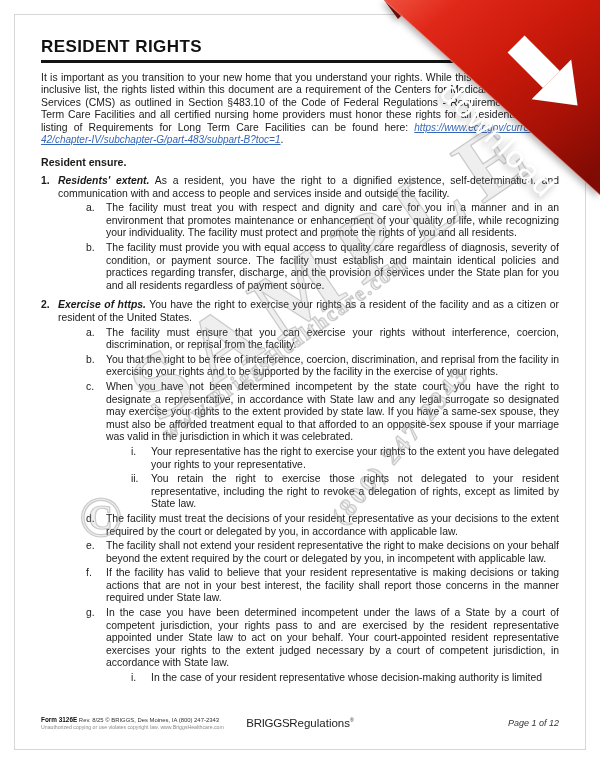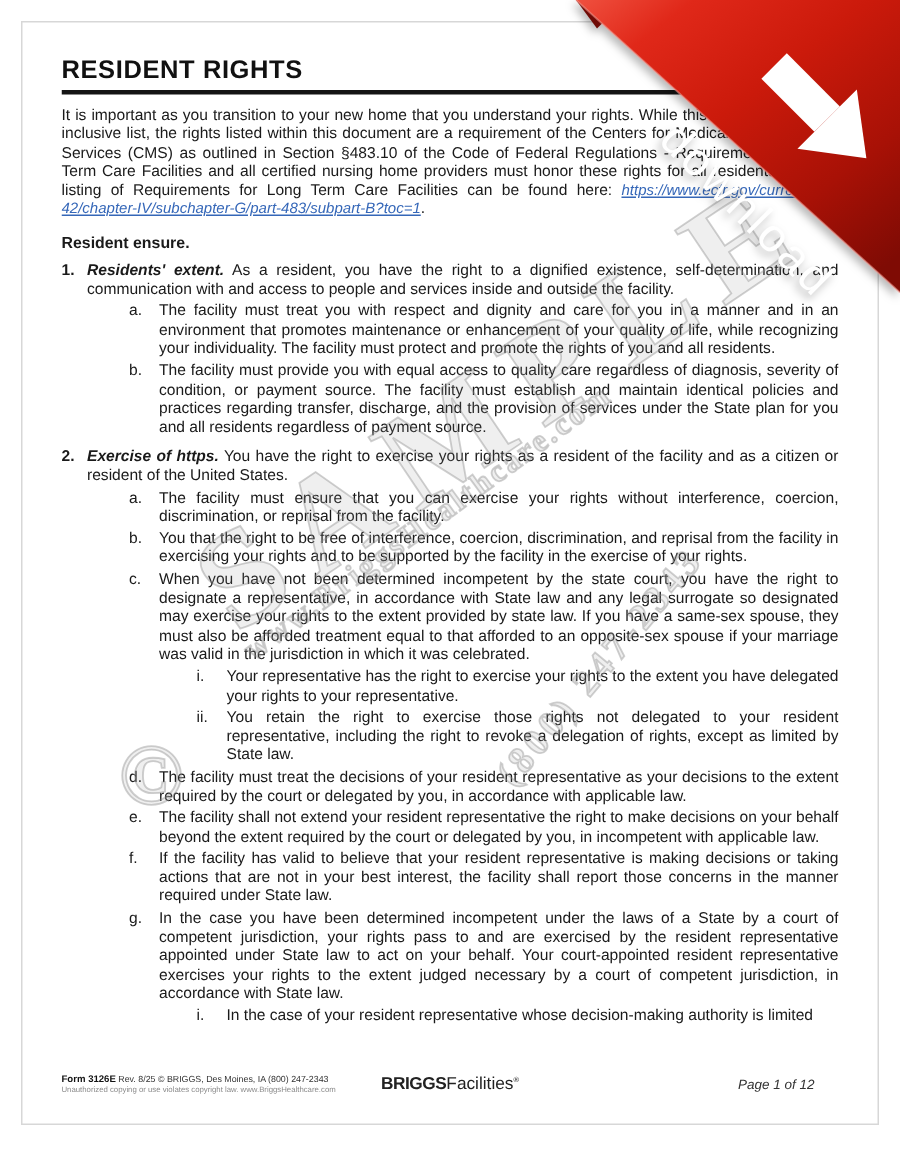--- a/index.html
+++ b/index.html
@@ -46,23 +46,23 @@
   .wm-phone { left:322px; top:492px; font-size:25px; letter-spacing:3px;
               transform:rotate(-50deg); transform-origin:0 50%; }
 
   
   .footer { position:absolute; left:26px; right:26px; bottom:13px; height:22px; }
   .f-left { position:absolute; left:0; top:2px; }
   .f-left .l1t { font-size:5.9px; color:#333; }
   .f-left .l1t b { font-size:6.4px; color:#111; }
   .f-left .l2t { font-size:5.2px; color:#8a8a8a; margin-top:1px; }
   .f-center { position:absolute; left:50%; transform:translateX(-50%); top:3px; font-size:11.5px; color:#222; }
-  .f-center .brand-b { font-weight:bold; letter-spacing:-0.3px;margin-top:46px; }
+  .f-center .brand-b { font-weight:normal; letter-spacing:-0.3px;margin-top:46px; }
   .f-center sup { font-size:5px; }
-  .f-right { position:absolute; right:16px; top:4px; font-size:9px; font-style:italic; color:#333; }
+  .f-right { position:absolute; right:0; top:4px; font-size:9px; font-style:italic; color:#333; }
 
   
   .ribbon { position:absolute; top:0; right:0; width:235px; height:205px; z-index:10;
             filter:drop-shadow(-2px 3px 3px rgba(0,0,0,0.28)); }
 </style>
 </head>
 <body>
 
 <div class="page">
   <div class="content">
@@ -139,21 +139,21 @@
     <span class="wm-url">www.BriggsHealthcare.com</span>
     <span class="wm-word">SAMPLE</span>
     <span class="wm-phone">(800) 247-2343</span>
   </div>
 
   <div class="footer">
     <div class="f-left">
       <div class="l1t"><b>Form 3126E</b><span> Rev. 8/25 © BRIGGS, Des Moines, IA  (800) 247-2343</span></div>
       <div class="l2t">Unauthorized copying or use violates copyright law.   www.BriggsHealthcare.com</div>
     </div>
-    <div class="f-center"><span class="brand-b">BRIGGS</span><span>Facilities</span><sup>®</sup></div>
+    <div class="f-center"><span class="brand-b">BRIGGS</span><span>Regulations</span><sup>®</sup></div>
     <div class="f-right">Page 1 of 12</div>
   </div>
 </div>
 
 <svg class="ribbon" viewBox="0 0 235 205">
   <defs>
     <linearGradient id="rg" x1="0%" y1="0%" x2="85%" y2="100%">
       <stop offset="0%" stop-color="#f0503f"></stop>
       <stop offset="18%" stop-color="#e02819"></stop>
       <stop offset="45%" stop-color="#cb1a0b"></stop>

